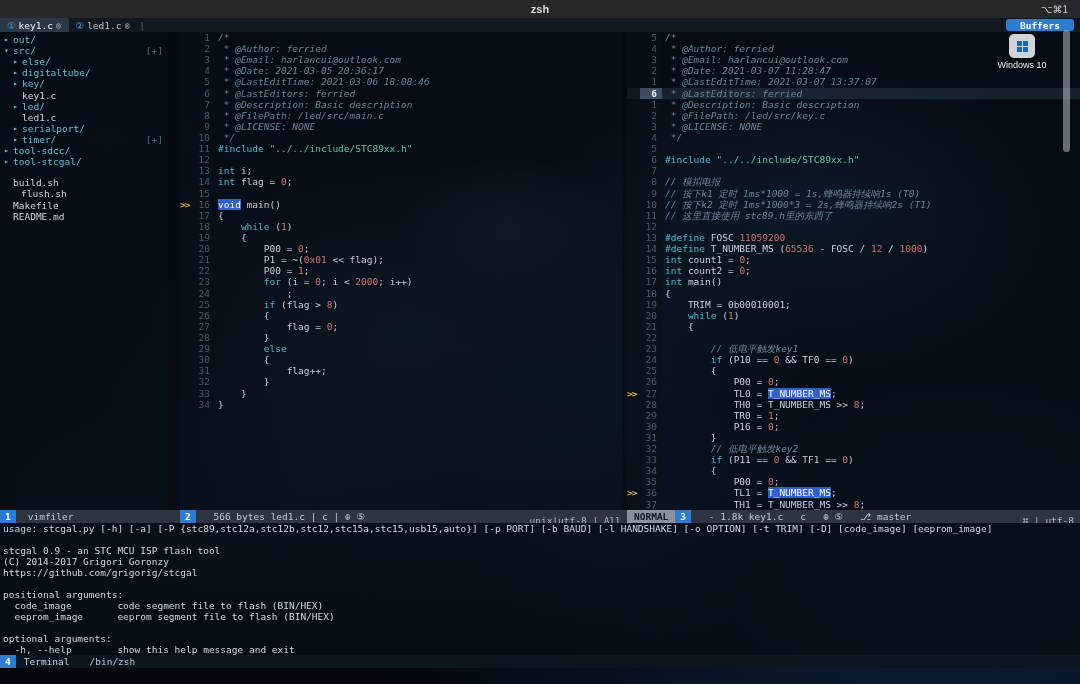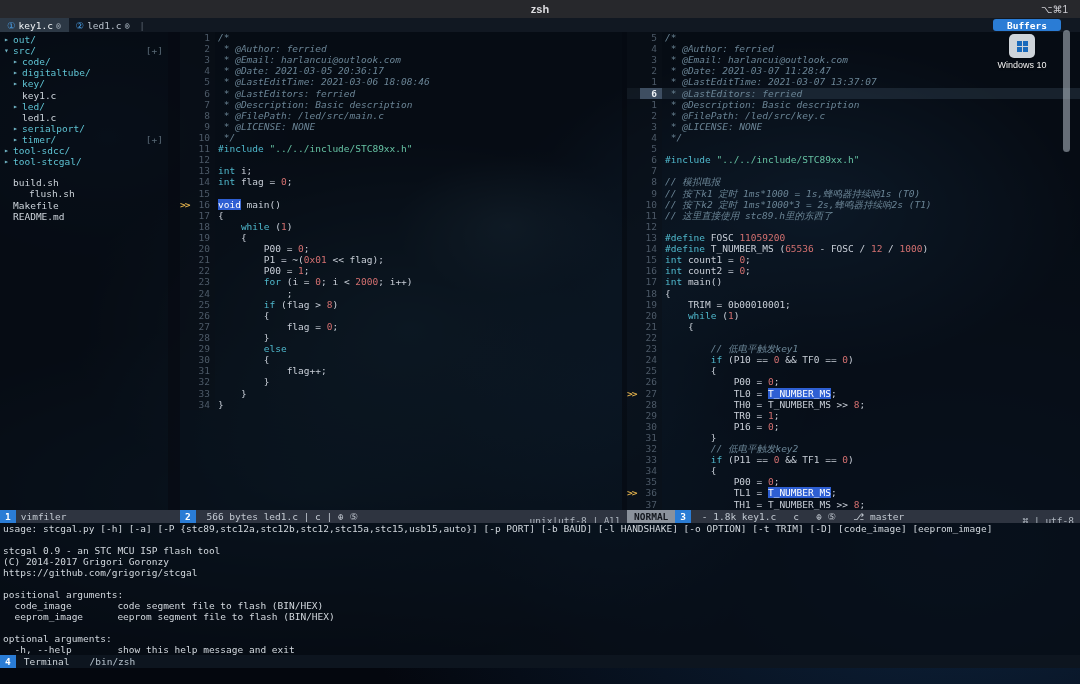--- a/index.html
+++ b/index.html
@@ -32,21 +32,21 @@
 
   
   .tabbar { position:absolute; top:0; left:0; right:0; height:14px;
     background:rgba(18,26,36,0.92); display:flex; align-items:center;
     font-size:9.5px; color:#b9c2cc; }
   .tab { display:flex; align-items:center; gap:3px; padding:0 7px; height:100%; }
   .tab.active { background:rgba(72,88,104,0.5); color:#eef2f5; }
   .tab-num { color:#4ba0e8; }
   .tab-close { color:#8f9aa5; }
   .tab-sep { color:#5a6570; margin-left:2px; }
-  .buffers-btn { position:absolute; right:19px; top:1px; bottom:1px;
+  .buffers-btn { position:absolute; right:6px; top:1px; bottom:1px;
     background:var(--badge_blue); color:#fff; display:flex; align-items:center;
     padding:0 14px; border-radius:3px; font-weight:bold; }
 
   
   .vim-area { position:absolute; top:14px; left:0; right:0; height:478px; display:flex; }
 
   .sidebar { width:180px; flex:none; border-right:12px solid rgba(6,10,17,0.62);
     font-size:9.5px; line-height:11.12px; padding-top:2px; overflow:hidden; }
   .tree-row { display:flex; align-items:center; height:11.12px; white-space:pre; }
   .tree-arrow { color:#6fb3c4; width:9px; flex:none; font-size:8px; }
@@ -77,21 +77,21 @@
 
   
   .status-row { position:absolute; top:492px; left:0; right:0; height:13px; display:flex;
     font-size:9.5px; line-height:13px; }
   .st-sec { display:flex; background:#2e3440; color:#c3cad2; overflow:hidden; }
   .st-sec.s1 { width:180px; flex:none; }
   .st-sec.s2 { width:447px; flex:none; }
   .st-sec.s3 { flex:1; }
   .badge { background:var(--badge_blue); color:#fff; padding:0 5px; font-weight:bold; flex:none; }
   .mode { background:var(--mode_bg); color:#12161d; font-weight:bold; padding:0 7px; flex:none; }
-  .st-text { padding:0 5px; white-space:pre; }
+  .st-text { padding:0 12px; white-space:pre; }
   .st-fill { flex:1; }
   .st-right { padding:4px 6px; white-space:pre; color:#aeb6bf; }
 
   
   .term-output { position:absolute; top:505px; left:0; right:0; height:132px;
     font-size:9.5px; line-height:11px; color:#d2d8de; padding-left:3px; overflow:hidden; }
   .term-line { white-space:pre; height:11px; }
 
   
   .bottombar { position:absolute; top:637px; left:0; right:0; height:13px;
@@ -149,32 +149,32 @@
       <span class="tab-close">⊗</span>
     </div>
     <span class="tab-sep">|</span>
     <div class="buffers-btn">Buffers</div>
   </div>
 
   <div class="vim-area">
     <div class="sidebar" id="file-tree">
         <div class="tree-row" style="padding-left: 4px;"><span class="tree-arrow">▸</span><span class="tree-label dir">out/</span></div>
         <div class="tree-row" style="padding-left: 4px;"><span class="tree-arrow">▾</span><span class="tree-label dir">src/</span><span class="tree-mark">[+]</span></div>
-        <div class="tree-row" style="padding-left: 13px;"><span class="tree-arrow">▸</span><span class="tree-label dir">code/</span></div>
+        <div class="tree-row" style="padding-left: 13px;"><span class="tree-arrow">▸</span><span class="tree-label dir">else/</span></div>
         <div class="tree-row" style="padding-left: 13px;"><span class="tree-arrow">▸</span><span class="tree-label dir">digitaltube/</span></div>
         <div class="tree-row" style="padding-left: 13px;"><span class="tree-arrow">▸</span><span class="tree-label dir">key/</span></div>
         <div class="tree-row" style="padding-left: 13px;"><span class="tree-arrow"></span><span class="tree-label file">key1.c</span></div>
         <div class="tree-row" style="padding-left: 13px;"><span class="tree-arrow">▸</span><span class="tree-label dir">led/</span></div>
         <div class="tree-row" style="padding-left: 13px;"><span class="tree-arrow"></span><span class="tree-label file">led1.c</span></div>
         <div class="tree-row" style="padding-left: 13px;"><span class="tree-arrow">▸</span><span class="tree-label dir">serialport/</span></div>
         <div class="tree-row" style="padding-left: 13px;"><span class="tree-arrow">▸</span><span class="tree-label dir">timer/</span><span class="tree-mark">[+]</span></div>
         <div class="tree-row" style="padding-left: 4px;"><span class="tree-arrow">▸</span><span class="tree-label dir">tool-sdcc/</span></div>
         <div class="tree-row" style="padding-left: 4px;"><span class="tree-arrow">▸</span><span class="tree-label dir">tool-stcgal/</span></div>
         <div class="tree-row" style="padding-left: 4px; margin-top: 10px;"><span class="tree-arrow"></span><span class="tree-label file">build.sh</span></div>
-        <div class="tree-row" style="padding-left: 20px;"><span class="tree-arrow"></span><span class="tree-label file">flush.sh</span></div>
+        <div class="tree-row" style="padding-left: 12px;"><span class="tree-arrow"></span><span class="tree-label file">flush.sh</span></div>
         <div class="tree-row" style="padding-left: 4px;"><span class="tree-arrow"></span><span class="tree-label file">Makefile</span></div>
         <div class="tree-row" style="padding-left: 4px;"><span class="tree-arrow"></span><span class="tree-label file">README.md</span></div>
       </div>
     <div class="editor left" id="editor-left">
         <div class="code-row"><span class="sign-col"></span><span class="line-num">1</span><span class="code-text"><span class="tok-c">/*</span></span></div>
         <div class="code-row"><span class="sign-col"></span><span class="line-num">2</span><span class="code-text"><span class="tok-c"> * @Author: ferried</span></span></div>
         <div class="code-row"><span class="sign-col"></span><span class="line-num">3</span><span class="code-text"><span class="tok-c"> * @Email: harlancui@outlook.com</span></span></div>
         <div class="code-row"><span class="sign-col"></span><span class="line-num">4</span><span class="code-text"><span class="tok-c"> * @Date: 2021-03-05 20:36:17</span></span></div>
         <div class="code-row"><span class="sign-col"></span><span class="line-num">5</span><span class="code-text"><span class="tok-c"> * @LastEditTime: 2021-03-06 18:08:46</span></span></div>
         <div class="code-row"><span class="sign-col"></span><span class="line-num">6</span><span class="code-text"><span class="tok-c"> * @LastEditors: ferried</span></span></div>

